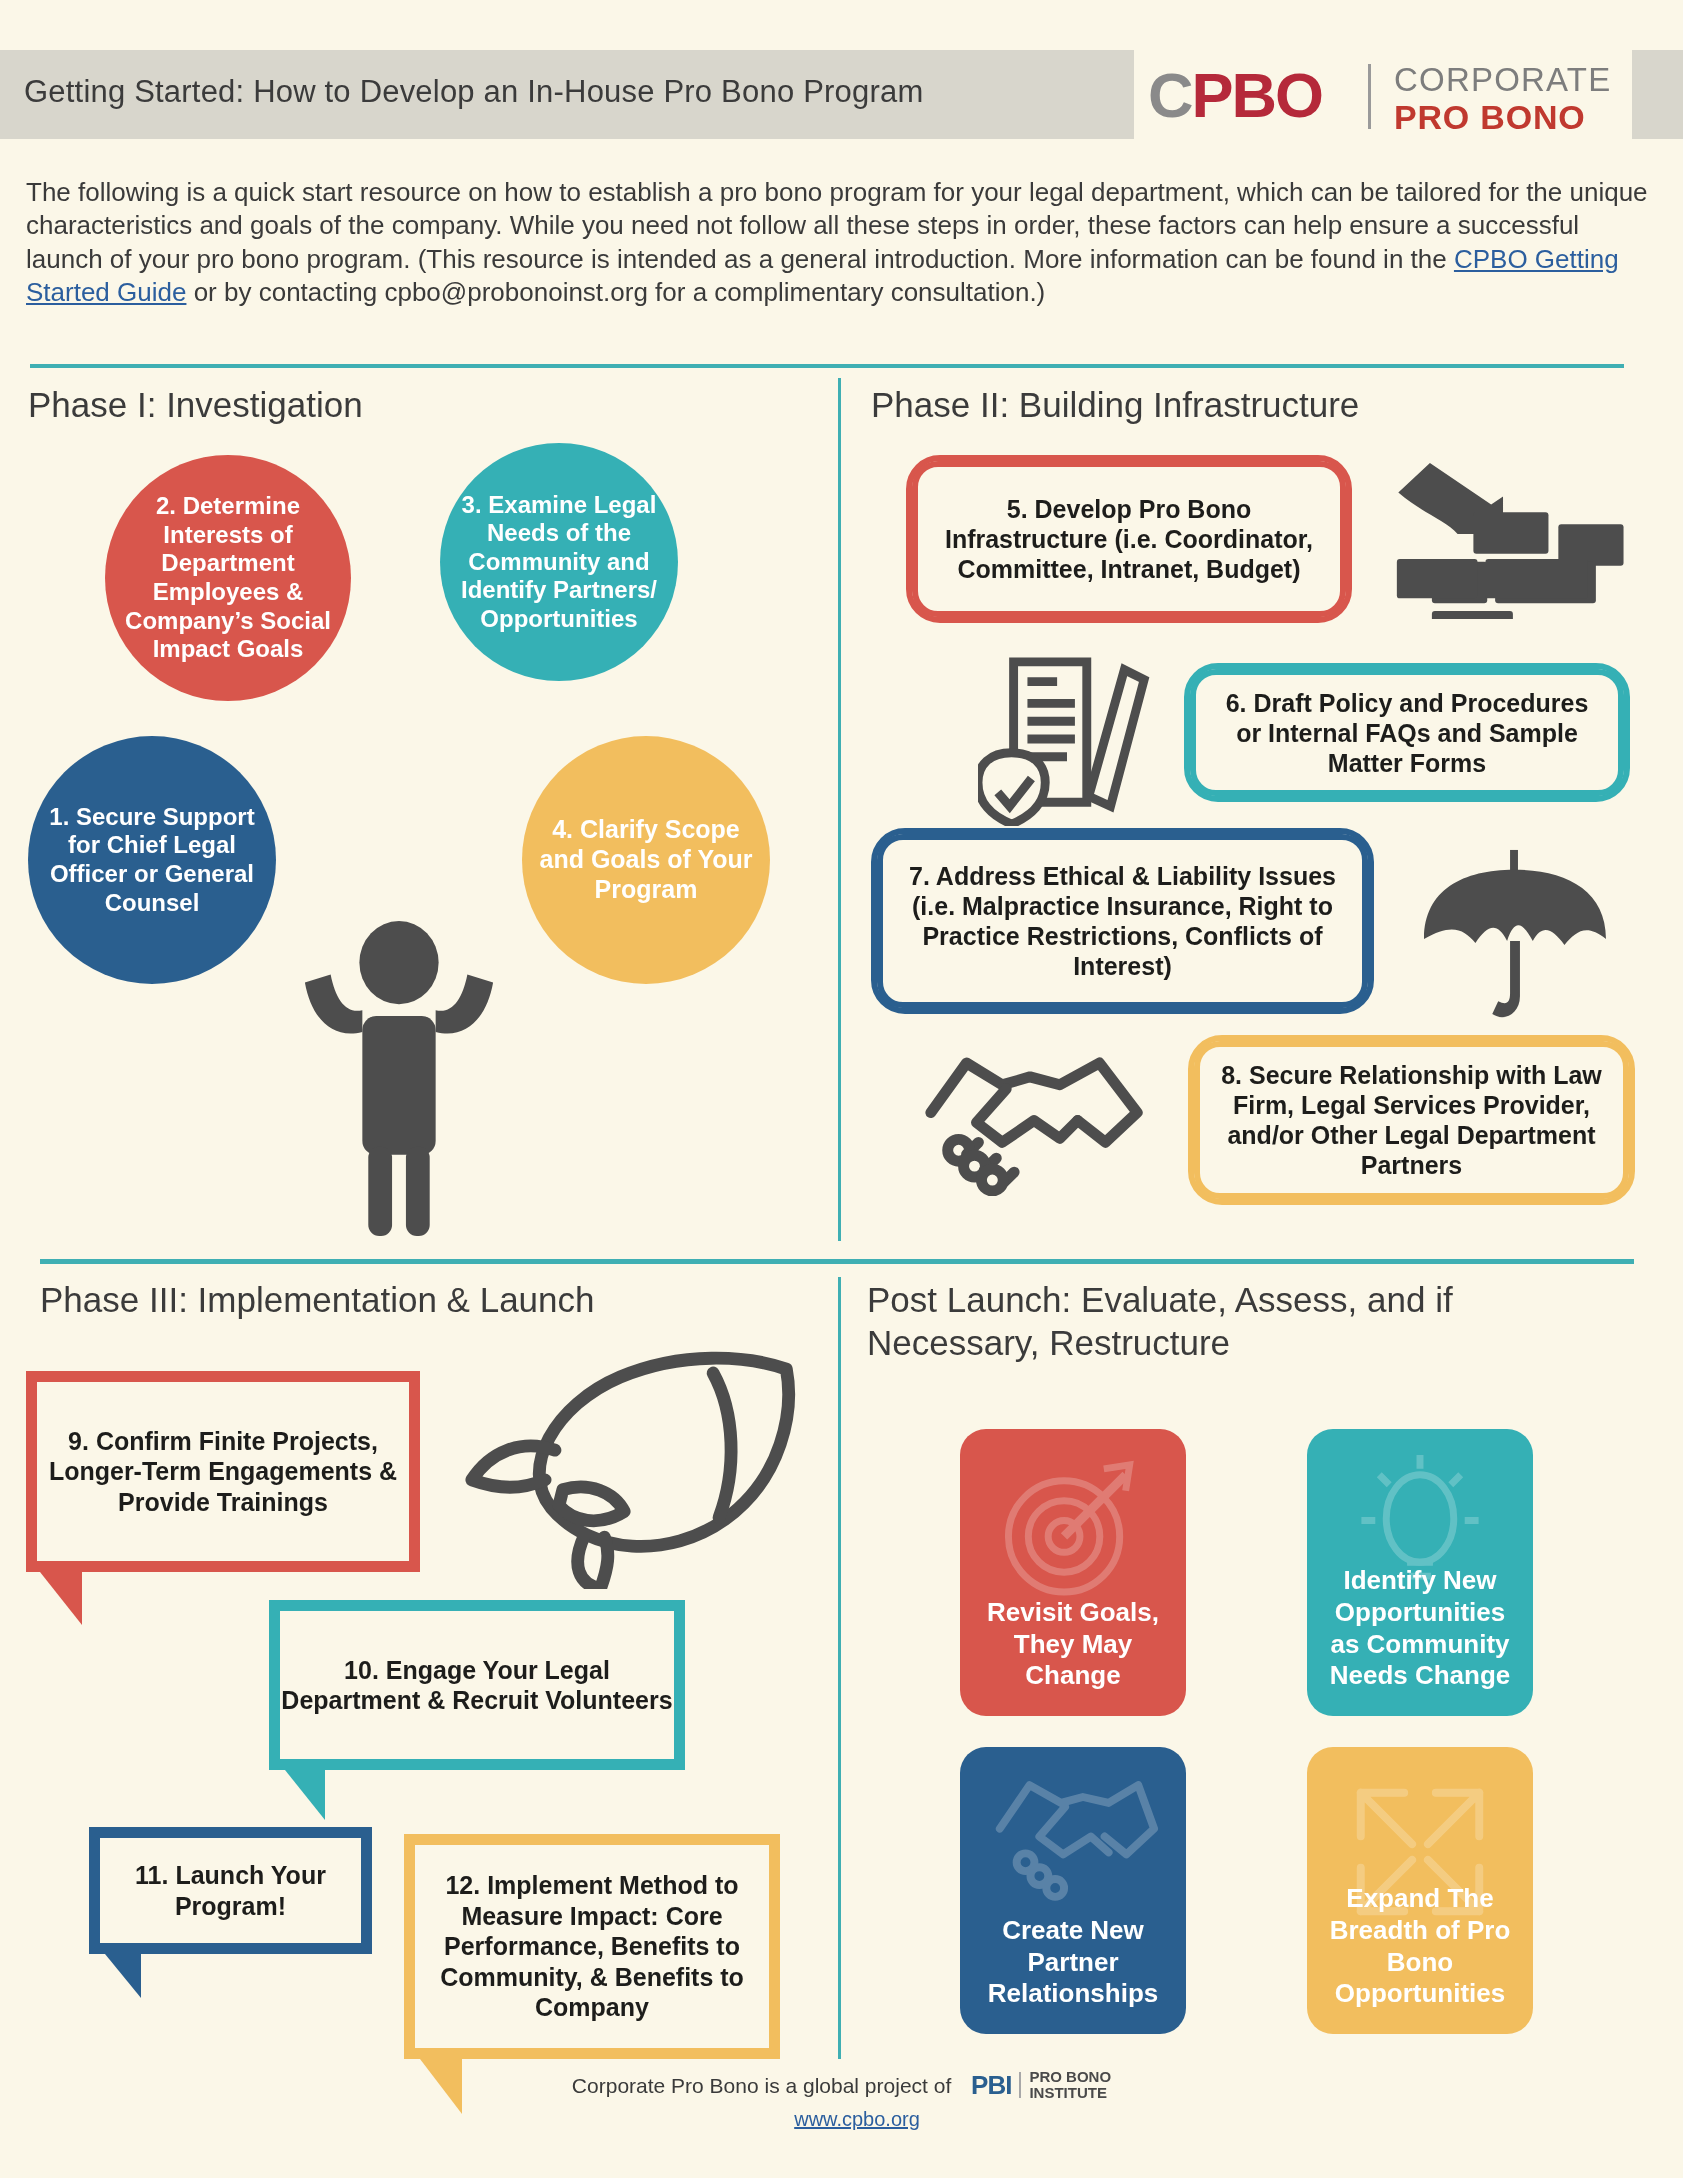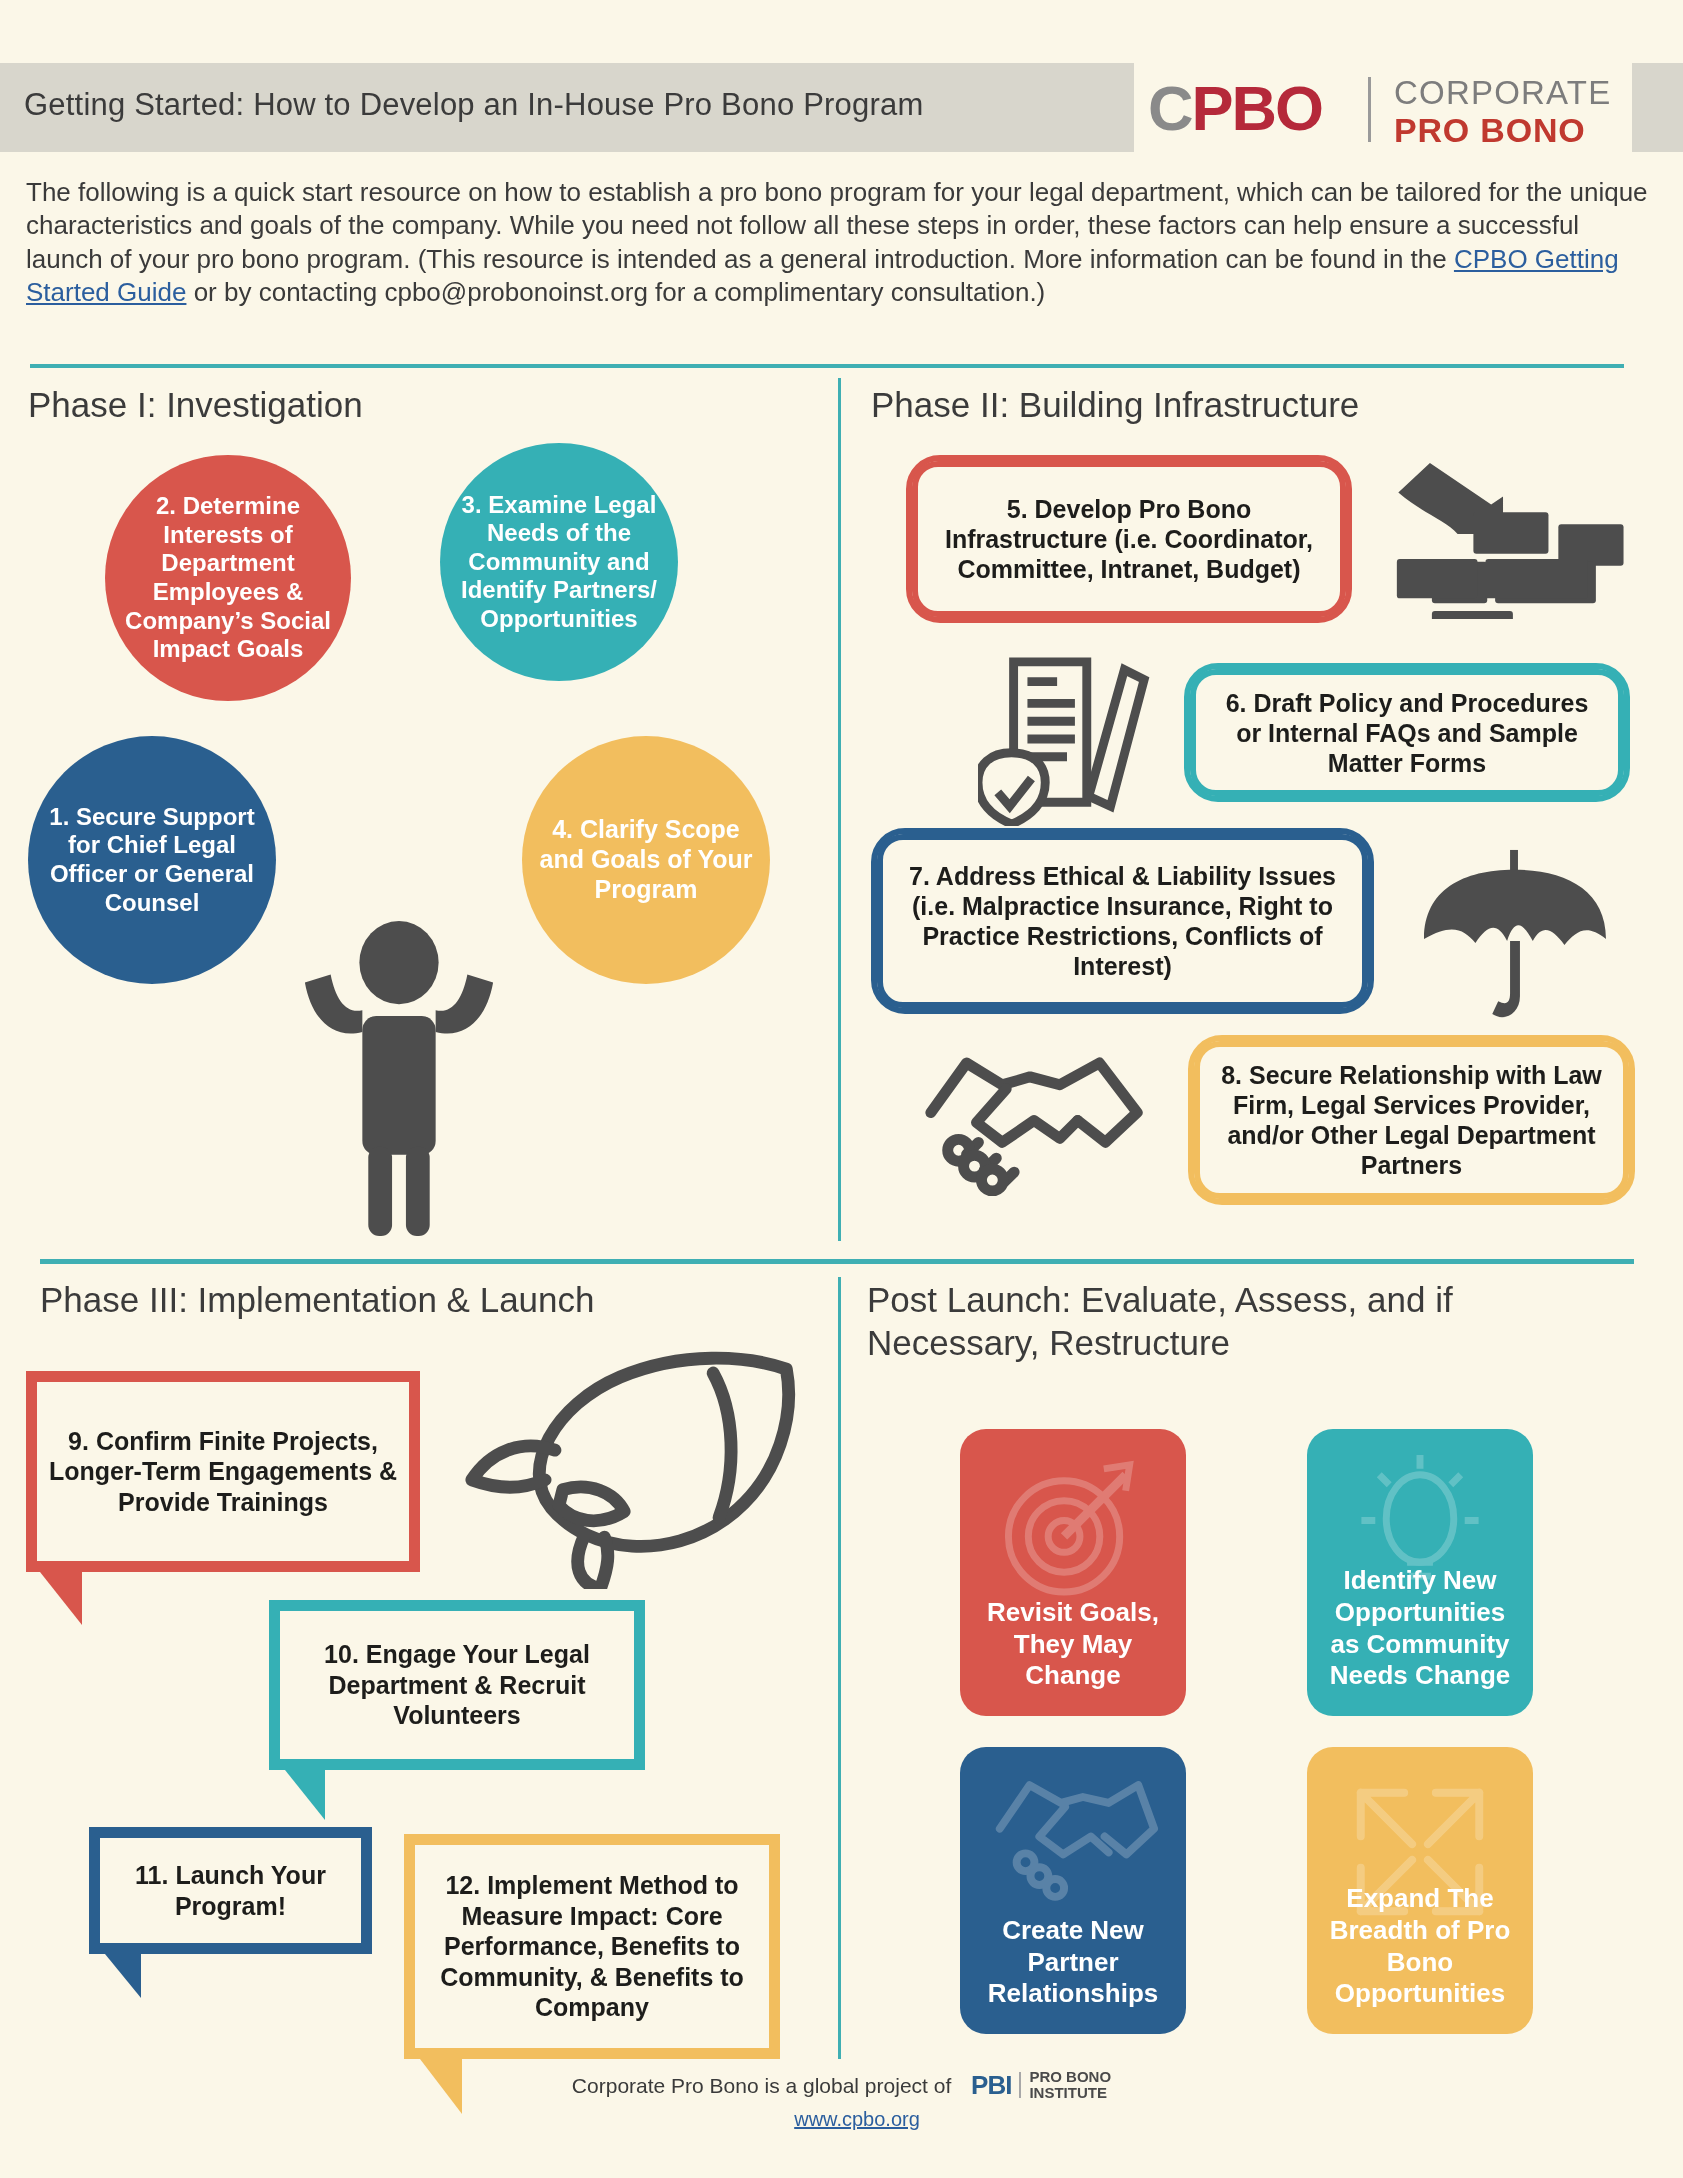--- a/index.html
+++ b/index.html
@@ -4,21 +4,21 @@
 <style>
   html,body{margin:0;padding:0;}
   body{
     width:1683px;height:2178px;
     background:#FBF7E8;
     font-family:"Liberation Sans",sans-serif;
     overflow:hidden;
     position:relative;
   }
   
-  .hdr{position:absolute;left:0;top:63px;width:1594px;height:89px;text-decoration:underline;}
+  .hdr{position:absolute;left:0;top:50px;width:1594px;height:89px;text-decoration:underline;}
   .hdr-band{position:absolute;left:0;top:0;width:1134px;height:89px;background:#D8D6CC;}
   .hdr-band-r{position:absolute;left:1632px;top:0;width:51px;height:89px;background:#D8D6CC;}
   .hdr-title{position:absolute;left:24px;top:24px;font-size:31px;color:#3B3B3B;
     font-weight:400;letter-spacing:0.2px;white-space:nowrap;}
   .logo{position:absolute;left:1148px;top:8px;width:465px;height:79px;}
   .logo-cpbo{position:absolute;left:0;top:6px;font-size:63px;font-weight:bold;letter-spacing:-2px;line-height:1;}
   .logo-c{color:#8A8A8A;}
   .logo-pbo{color:#B5293A;}
   .logo-div{position:absolute;left:220px;top:6px;width:3px;height:65px;background:#9A9A9A;}
   .logo-r1{position:absolute;left:246px;top:5px;font-size:33px;color:#7D7D7D;letter-spacing:1.2px;line-height:1.05;}
@@ -200,21 +200,21 @@
 <svg class="gico" style="left:460px;top:1341px;" width="356" height="248" viewBox="0 0 360 250">
   <g fill="none" stroke="#4D4D4D" stroke-width="13" stroke-linejoin="round" stroke-linecap="round">
     <path d="M92 168 C60 128 96 64 162 36 C224 10 290 14 330 28 C338 70 326 138 268 180 C212 220 132 216 92 168 Z"></path>
     <path d="M256 32 C278 72 280 130 262 178"></path>
     <path d="M96 110 C62 98 30 112 12 140 C40 150 62 150 86 140"></path>
     <path d="M126 196 C112 226 120 246 142 250 C150 228 152 214 146 198"></path>
     <path d="M104 150 C130 142 156 152 166 172 C140 188 114 182 100 166 Z"></path>
   </g>
 </svg>
 
-<div class="bub" style="left:269px;top:1600px;width:376px;height:170px;">
+<div class="bub" style="left:269px;top:1600px;width:416px;height:170px;">
   <div class="bub-body" style="border-color:#35B0B5;">
     <span>10. Engage Your Legal Department &amp; Recruit Volunteers</span>
   </div>
   <div class="bub-tail" style="left:16px;top:170px;border-width:50px 0 0 40px;border-color:#35B0B5 transparent transparent transparent;"></div>
 </div>
 
 <div class="bub" style="left:53px;top:1827px;width:283px;height:127px;margin-left:36px;">
   <div class="bub-body" style="border-color:#2A5F8F;">
     <span>11. Launch Your Program!</span>
   </div>

